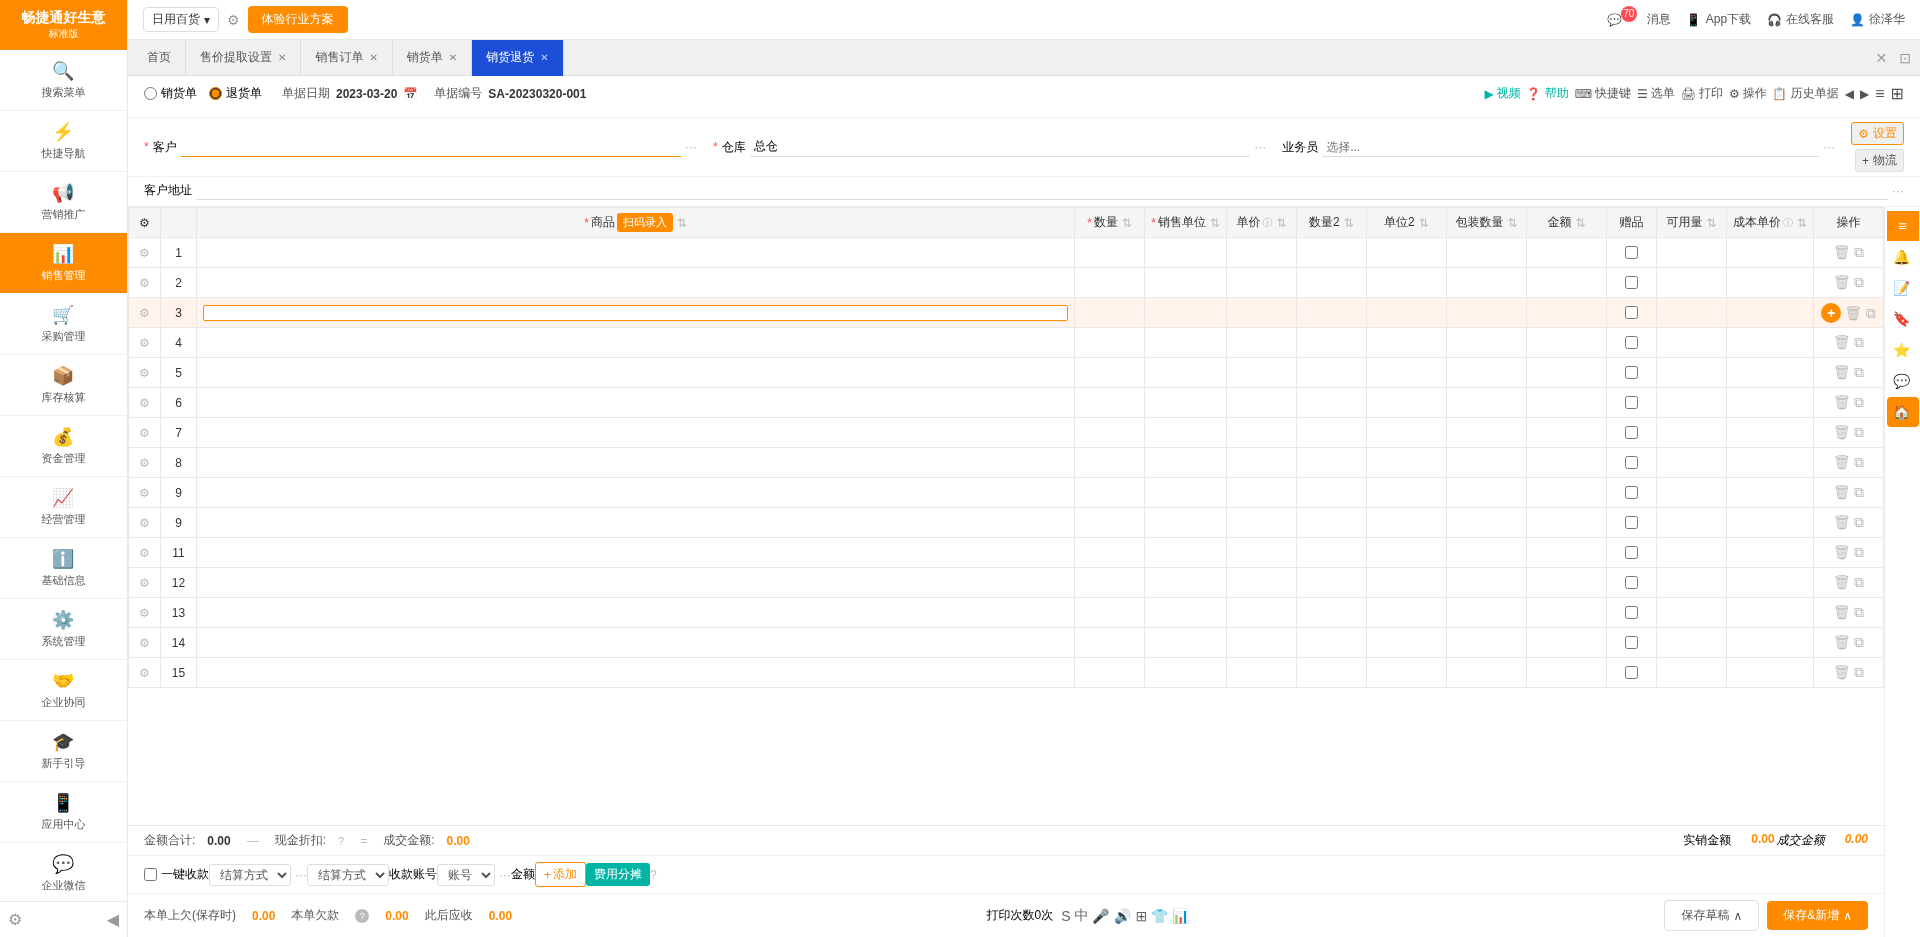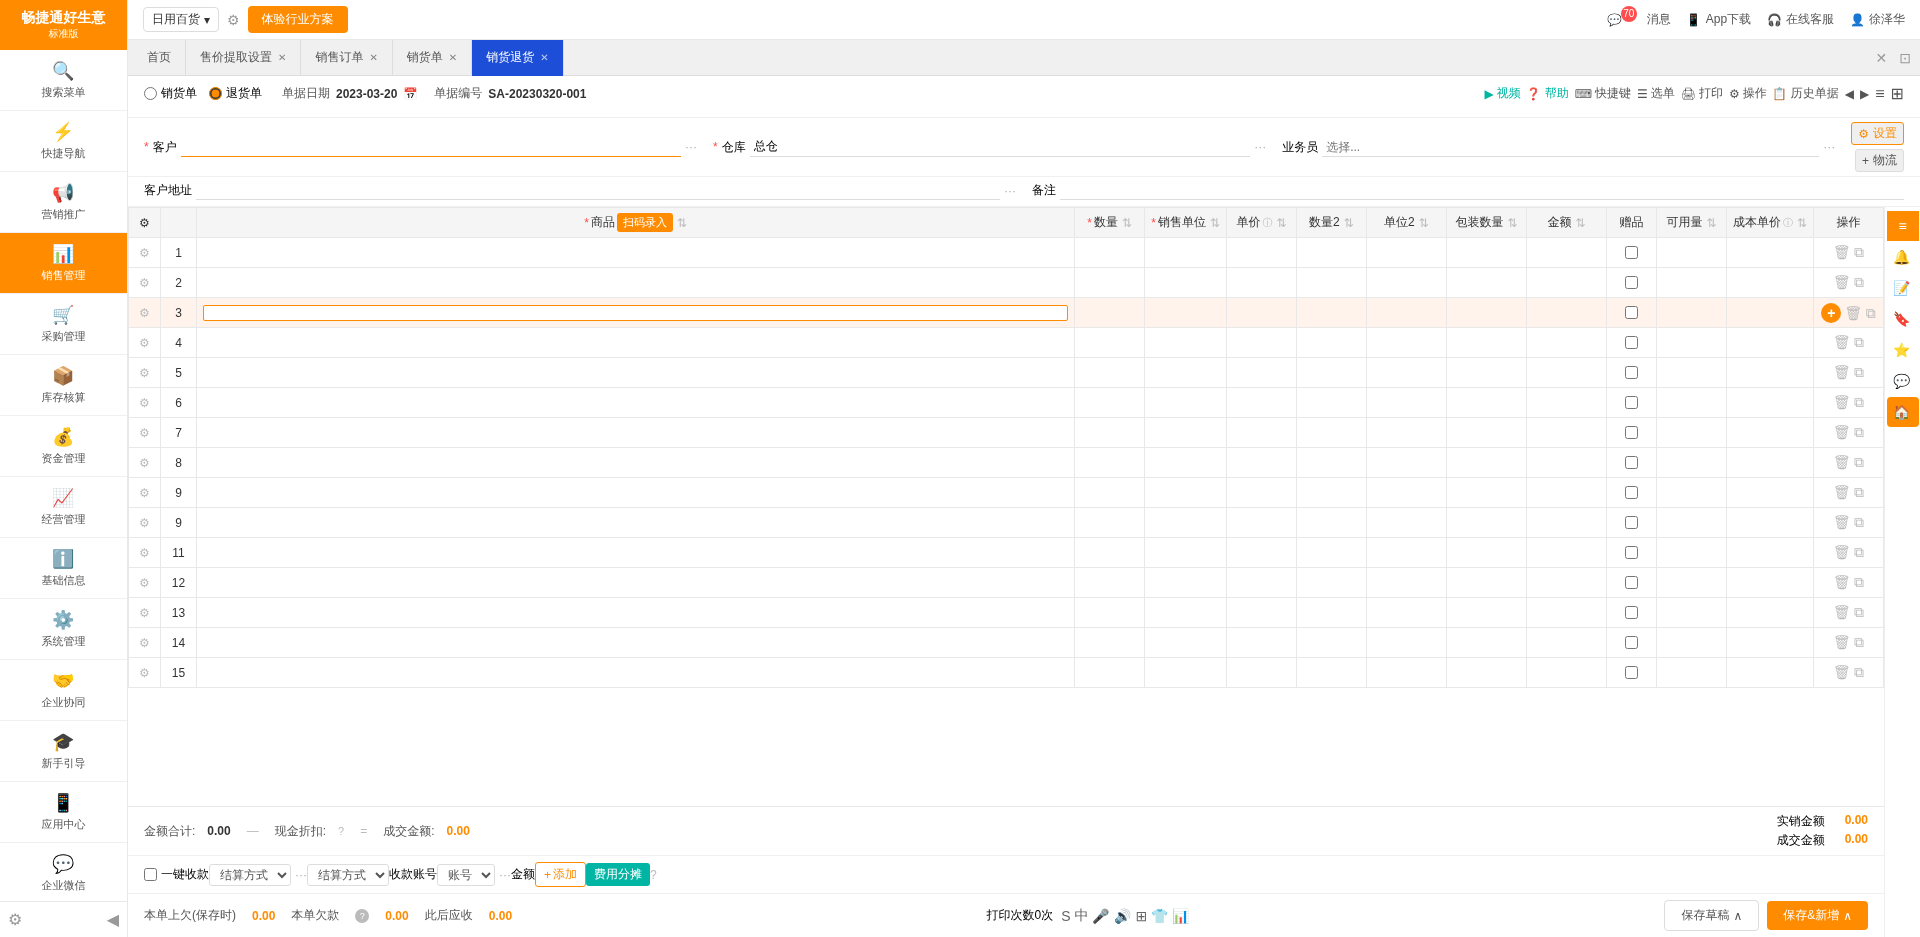--- a/index.html
+++ b/index.html
@@ -351,24 +351,20 @@
         </button>
       </div>
     </div>
 
     <div style="display:flex; padding:4px 16px 6px; border-bottom:1px solid #f0f0f0; align-items:center; gap:16px;">
       <div style="display:flex;align-items:center;gap:4px;flex:1;">
         <span>客户地址</span>
         <input type="text" style="border-top: none; border-right: none; border-left: none; border-image: initial; border-bottom: 1px solid rgb(221, 221, 221); outline: none; flex: 1 1 0%; padding: 2px 4px;">
         <span style="color:#aaa;cursor:pointer;">···</span>
       </div>
-      <div style="display:flex;align-items:center;gap:4px;flex:1;">
-        <span>备注</span>
-        <input type="text" style="border-top: none; border-right: none; border-left: none; border-image: initial; border-bottom: 1px solid rgb(221, 221, 221); outline: none; flex: 1 1 0%; padding: 2px 4px;">
-      </div>
     </div>
 
     <div class="content-wrapper">
       <div class="main-content">
 
         <div class="table-area">
           <table class="data-table">
             <thead>
               <tr>
                 <th class="col-gear"><span>⚙</span></th>
@@ -819,26 +815,26 @@
             <span class="calc-label">金额合计:</span>
             <span class="calc-value">0.00</span>
             <span class="calc-dash">—</span>
             <span class="calc-label">现金折扣:</span>
             <span class="calc-help">?</span>
             <span class="calc-eq">=</span>
             <span class="calc-label">成交金额:</span>
             <span class="calc-value" style="color:#ff8c00;">0.00</span>
 
             <div style="margin-left:auto;display:flex;gap:16px;align-items:center;">
-              <div style="display:flex;flex-direction:column;gap:2px;font-size:12px;">
+              <div style="display:flex;flex-direction:row;gap:2px;font-size:12px;">
                 <div style="display:flex;justify-content:space-between;gap:20px;">
                   <span>实销金额</span>
                   <span style="color:#ff8c00;font-weight:bold;">0.00</span>
                 </div>
-                <div style="display:flex;justify-content:space-between;gap:20px;">
+                <div style="display:flex;justify-content:space-between;gap:20px;font-style:italic;">
                   <span>成交金额</span>
                   <span style="color:#ff8c00;font-weight:bold;">0.00</span>
                 </div>
               </div>
             </div>
           </div>
 
           <div class="footer-payment">
             <input type="checkbox" class="payment-checkbox" style="">
             <span>一键收款</span>

